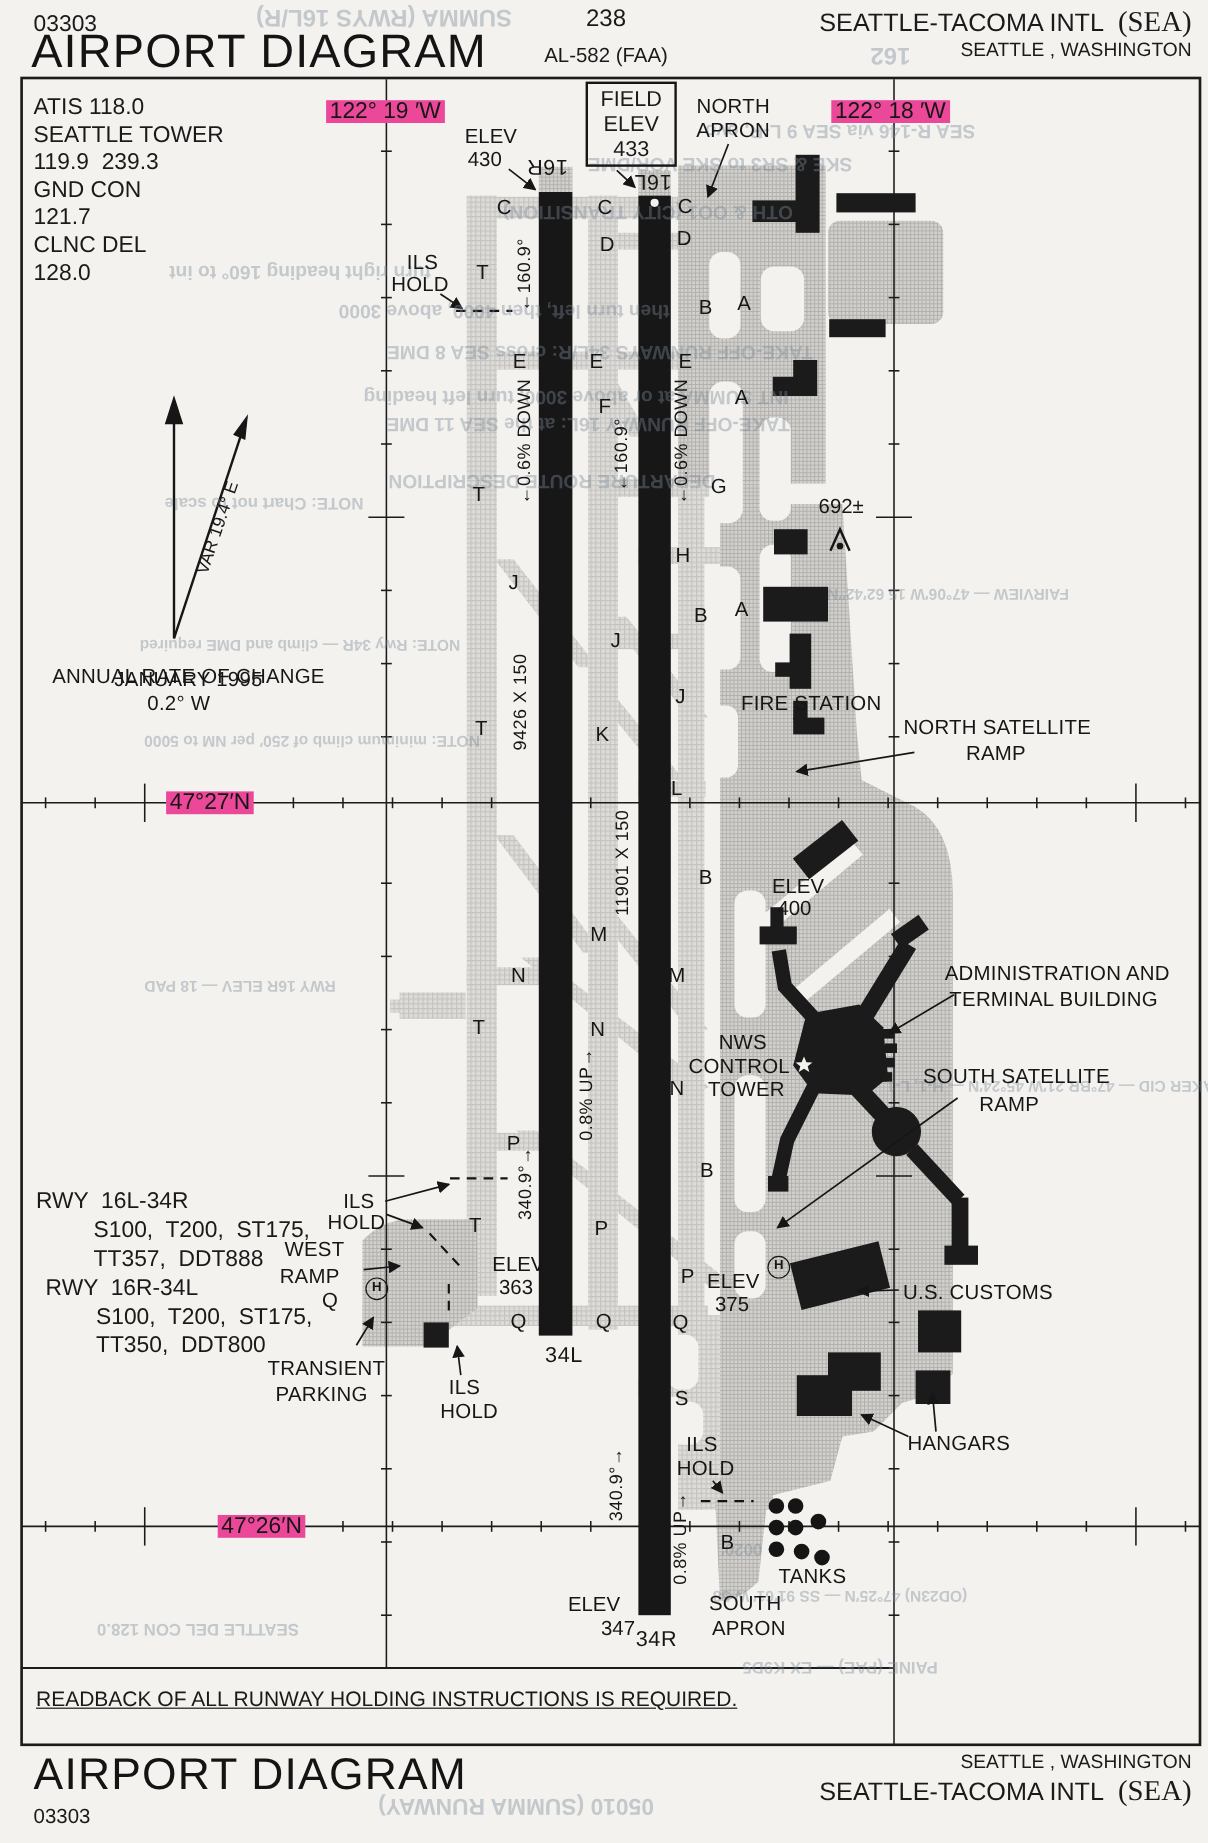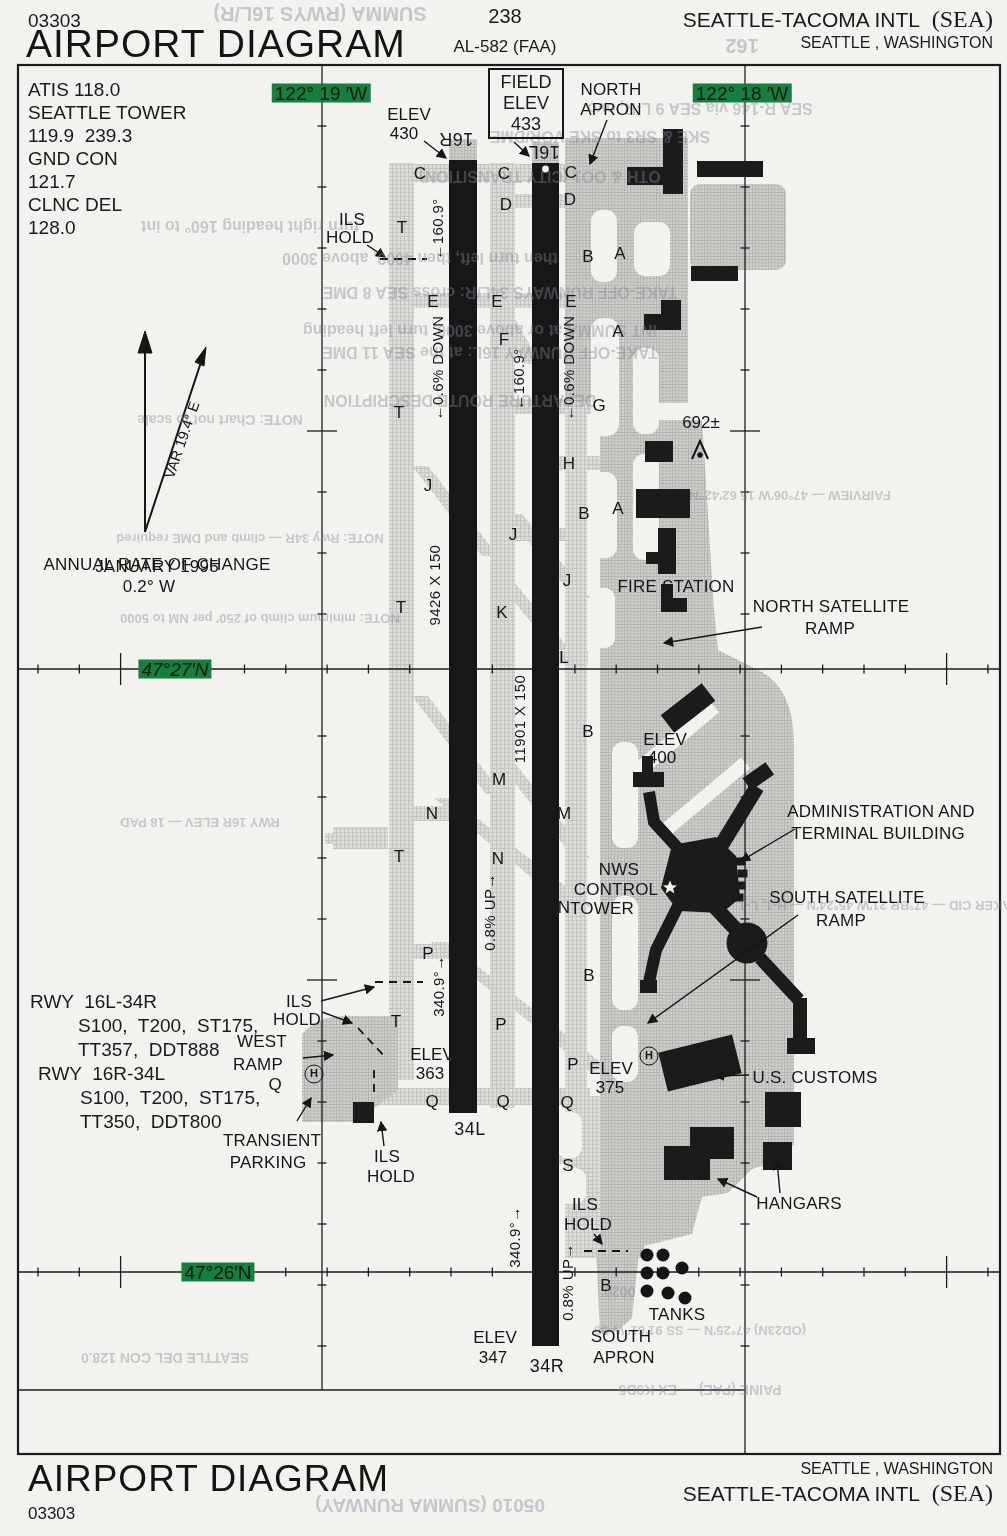--- a/index.html
+++ b/index.html
@@ -6,21 +6,21 @@
   body{width:1007px;height:1536px;position:relative;overflow:hidden;
        background:#f4f2ee;color:#1a1a1a;font-family:"Liberation Sans",sans-serif}
   .abs{position:absolute}
   svg{position:absolute;left:0;top:0}
   #diagram-labels,#ghost-layer{position:absolute;left:0;top:0;width:1007px;height:1536px;pointer-events:none}
   .lbl{position:absolute;white-space:pre;line-height:1;color:#161616;transform:translate(-50%,-50%)}
   .twy{font-size:17px}
   .feat{font-size:17px;letter-spacing:.2px}
   .elev{font-size:17px}
   .rwyid{font-size:18px;letter-spacing:.5px}
-  .coord{font-size:19px;background:#15803d;padding:0 3px}
+  .coord{font-size:19px;background:#ec4899;padding:0 3px}
   .vert{font-size:15px;letter-spacing:.4px}
   .var{font-size:14.5px}
   .heli{font-size:11px;font-weight:bold;width:17px;height:17px;border:1.7px solid #161616;border-radius:50%;text-align:center;line-height:14px}
   .ghost{position:absolute;white-space:pre;line-height:1;color:rgba(122,138,152,.40);font-weight:bold;transform:translate(-50%,-50%) rotate(180deg)}
   .serif{font-family:"Liberation Serif",serif}
   .hdr-big{font-size:39px;letter-spacing:1px;color:#141414}
   .ftr-big{font-size:37px;letter-spacing:1px;color:#141414}
   .freq{font-size:19px;line-height:23px;white-space:pre}
   .rwydata{font-size:19px;line-height:1;white-space:pre}
   .caution{font-size:17.5px;white-space:pre}
@@ -352,20 +352,21 @@
 <div class="abs" style="left:30px;top:992px">
   <div class="rwydata" style="margin-bottom:5px">RWY  16L-34R</div>
   <div class="rwydata" style="margin:0 0 5px 48px">S100,  T200,  ST175,</div>
   <div class="rwydata" style="margin:0 0 5px 48px">TT357,  DDT888</div>
   <div class="rwydata" style="margin:0 0 5px 8px">RWY  16R-34L</div>
   <div class="rwydata" style="margin:0 0 5px 50px">S100,  T200,  ST175,</div>
   <div class="rwydata" style="margin:0 0 0 50px">TT350,  DDT800</div>
 </div>
 
 <div class="abs" style="left:30px;top:1399px">
+  <div class="caution u" style="margin-top:7px">READBACK OF ALL RUNWAY HOLDING INSTRUCTIONS IS REQUIRED.</div>
 </div>
 
 <div class="abs ftr-big" style="left:28px;top:1458px">AIRPORT DIAGRAM</div>
 <div class="abs" style="left:28px;top:1504px;font-size:17px">03303</div>
 <div class="abs rt" style="right:14px;top:1460px">
   <div style="font-size:16px">SEATTLE , WASHINGTON</div>
   <div style="font-size:21px;margin-top:2px"><span>SEATTLE-TACOMA INTL</span>&nbsp;&nbsp;<span class="serif" style="font-size:24px">(SEA)</span></div>
 </div>
 
 <div id="diagram-labels">
@@ -427,32 +428,32 @@
     <span class="lbl vert" style="left: 567px; top: 1282px; transform: translate(-50%, -50%) rotate(-90deg);">0.8% UP→</span>
     <span class="lbl elev" style="left: 409px; top: 114px;">ELEV</span>
     <span class="lbl elev" style="left: 404px; top: 133px;">430</span>
     <span class="lbl elev" style="left: 432px; top: 1054px;">ELEV</span>
     <span class="lbl elev" style="left: 430px; top: 1073px;">363</span>
     <span class="lbl elev" style="left: 611px; top: 1068px;">ELEV</span>
     <span class="lbl elev" style="left: 610px; top: 1087px;">375</span>
     <span class="lbl elev" style="left: 665px; top: 739px;">ELEV</span>
     <span class="lbl elev" style="left: 662px; top: 757px;">400</span>
     <span class="lbl elev" style="left: 495px; top: 1337px;">ELEV</span>
-    <span class="lbl elev" style="left: 493px; top: 1357px; text-align: center;">347</span>
+    <span class="lbl elev" style="left: 515px; top: 1357px; text-align: center;">347</span>
     <span class="lbl elev" style="left: 701px; top: 422px;">692±</span>
     <span class="lbl feat" style="left: 611px; top: 89px;">NORTH</span>
     <span class="lbl feat" style="left: 611px; top: 109px;">APRON</span>
     <span class="lbl feat" style="left: 676px; top: 586px;">FIRE STATION</span>
     <span class="lbl feat" style="left: 831px; top: 606px;">NORTH SATELLITE</span>
     <span class="lbl feat" style="left: 830px; top: 628px;">RAMP</span>
     <span class="lbl feat" style="left: 881px; top: 811px;">ADMINISTRATION AND</span>
     <span class="lbl feat" style="left: 878px; top: 833px;">TERMINAL BUILDING</span>
     <span class="lbl feat" style="left: 619px; top: 869px;">NWS</span>
     <span class="lbl feat" style="left: 616px; top: 889px;">CONTROL</span>
-    <span class="lbl feat" style="left: 602px; top: 908px;">TOWER</span>
+    <span class="lbl feat" style="left: 622px; top: 908px;">TOWER</span>
     <span class="lbl feat" style="left: 847px; top: 897px;">SOUTH SATELLITE</span>
     <span class="lbl feat" style="left: 841px; top: 920px;">RAMP</span>
     <span class="lbl feat" style="left: 815px; top: 1077px;">U.S. CUSTOMS</span>
     <span class="lbl feat" style="left: 799px; top: 1203px;">HANGARS</span>
     <span class="lbl feat" style="left: 677px; top: 1314px;">TANKS</span>
     <span class="lbl feat" style="left: 621px; top: 1336px;">SOUTH</span>
     <span class="lbl feat" style="left: 624px; top: 1357px;">APRON</span>
     <span class="lbl feat" style="left: 262px; top: 1041px;">WEST</span>
     <span class="lbl feat" style="left: 258px; top: 1064px;">RAMP</span>
     <span class="lbl feat" style="left: 272px; top: 1140px;">TRANSIENT</span>
@@ -464,17 +465,17 @@
     <span class="lbl feat" style="left: 387px; top: 1156px;">ILS</span>
     <span class="lbl feat" style="left: 391px; top: 1176px;">HOLD</span>
     <span class="lbl feat" style="left: 585px; top: 1204px;">ILS</span>
     <span class="lbl feat" style="left: 588px; top: 1224px;">HOLD</span>
     <span class="lbl feat" style="left: 157px; top: 566px;">JANUARY 1995</span>
     <span class="lbl feat" style="left: 157px; top: 564px;">ANNUAL RATE OF CHANGE</span>
     <span class="lbl feat" style="left: 149px; top: 586px;">0.2° W</span>
     <span class="lbl var" style="left: 182px; top: 440px; transform: translate(-50%, -50%) rotate(-71deg);">VAR 19.4° E</span>
     <span class="lbl coord" style="left: 321px; top: 93px;">122° 19 ′W</span>
     <span class="lbl coord" style="left: 742px; top: 93px;">122° 18 ′W</span>
-    <span class="lbl coord" style="left: 175px; top: 669px; font-style: italic;">47°27′N</span>
+    <span class="lbl coord" style="left: 175px; top: 669px;">47°27′N</span>
     <span class="lbl coord" style="left: 171px; top: 1272px; margin-left: 47px;">47°26′N</span>
     <span class="lbl heli" style="left: 314px; top: 1074px;">H</span>
     <span class="lbl heli" style="left: 649px; top: 1056px;">H</span>
   </div>
 
 </body></html>

